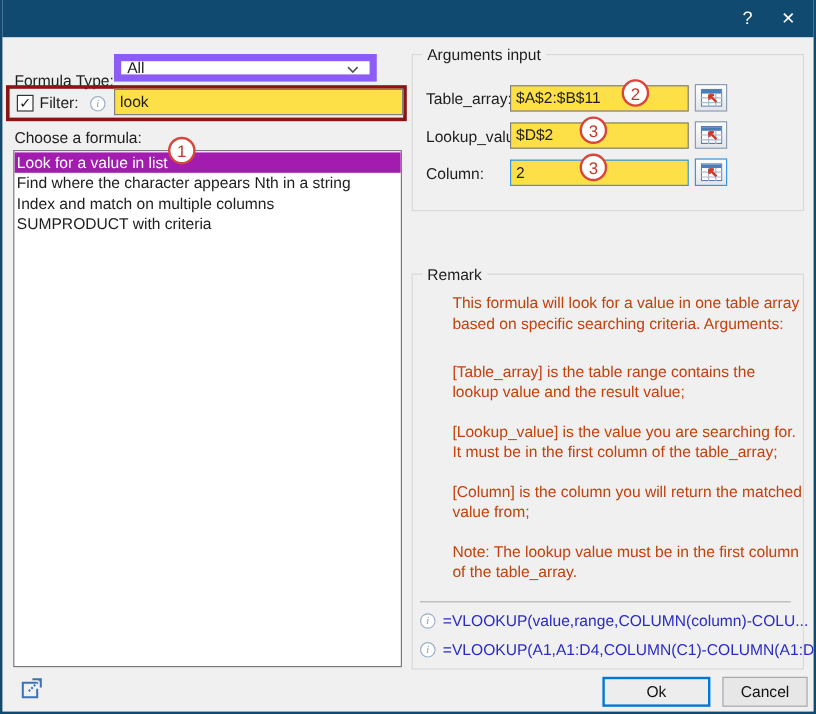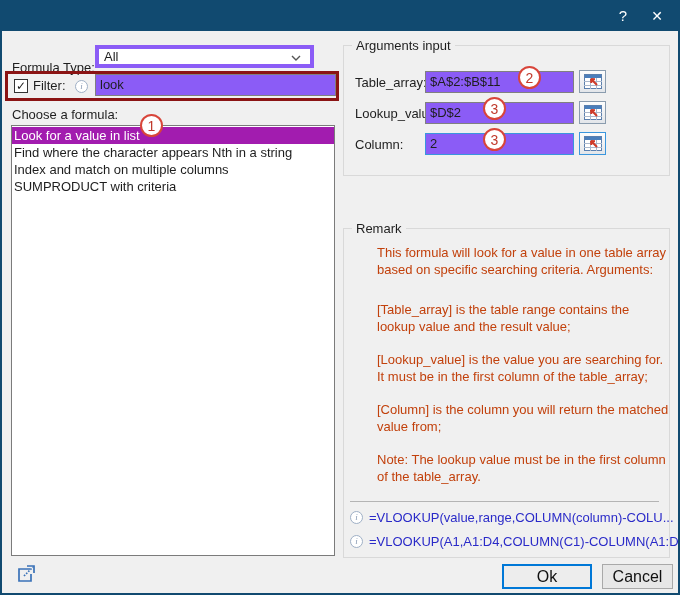--- a/index.html
+++ b/index.html
@@ -23,30 +23,30 @@
     width:34px; height:31px; margin-left:auto;
     display:flex; align-items:center; justify-content:center;
     font-size:15px; color:#fff; cursor:default;
   }
   .tb-btn.close { margin-left:0; margin-right:6px; font-size:14px; }
   .tb-btn.help { margin-left:auto; }
 
   
   .label { position:absolute; white-space:nowrap; }
   .textbox {
-    position:absolute; background:#8b5cf6; border:1px solid #808080;
+    position:absolute; background:#fde047; border:1px solid #808080;
     font-family:inherit; font-size:13px; padding:0 4px; line-height:20px;
     white-space:nowrap; overflow:hidden;
   }
   .textbox.focused { border-color:#3a96dd; }
 
   
   .combo {
     position:absolute; left:93px; top:45px; width:219px; height:23px;
-    background:#fff; border:4px solid #8b5cf6;
+    background:#fff; border:6px solid #8b5cf6;
     display:flex; align-items:center; padding-left:5px;
   }
   .combo .chev { margin-left:auto; margin-right:9px; }
 
   
   .filter-band {
     position:absolute; left:3px; top:71px; width:334px; height:30px;
     border:3px solid #8b1414;
   }
   .checkbox {
@@ -106,21 +106,21 @@
   .example-row { position:absolute; left:6px; display:flex; align-items:center; gap:6px; white-space:nowrap; }
   .example-row .ftext { color:#2a2ac8; font-size:13px; overflow:hidden; }
   .ex1 { top:281px; } .ex2 { top:305px; }
 
   
   .export-btn { position:absolute; left:12px; top:561px; width:25px; height:25px; }
   .btn {
     position:absolute; top:564px; height:25px;
     background:#e7e7e7; border:1px solid #a9a9a9;
     display:flex; align-items:center; justify-content:center;
-    font-size:16px; color:#111;
+    font-size:13px; color:#111;
   }
   .btn-ok { left:500px; width:90px; border:2px solid #0078d7; background:#ededed; }
   .btn-cancel { left:600px; width:71px; }
 </style>
 </head>
 <body>
 
 <div class="window">
 
   <div class="titlebar">

